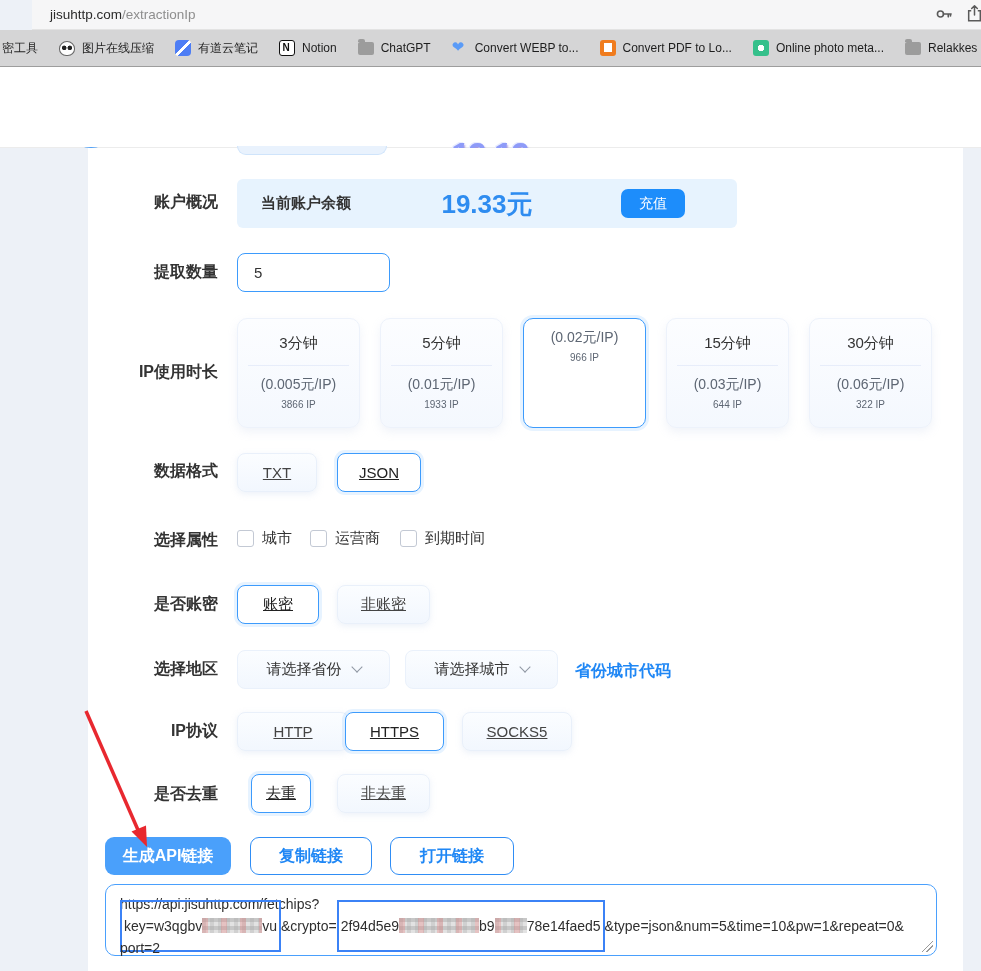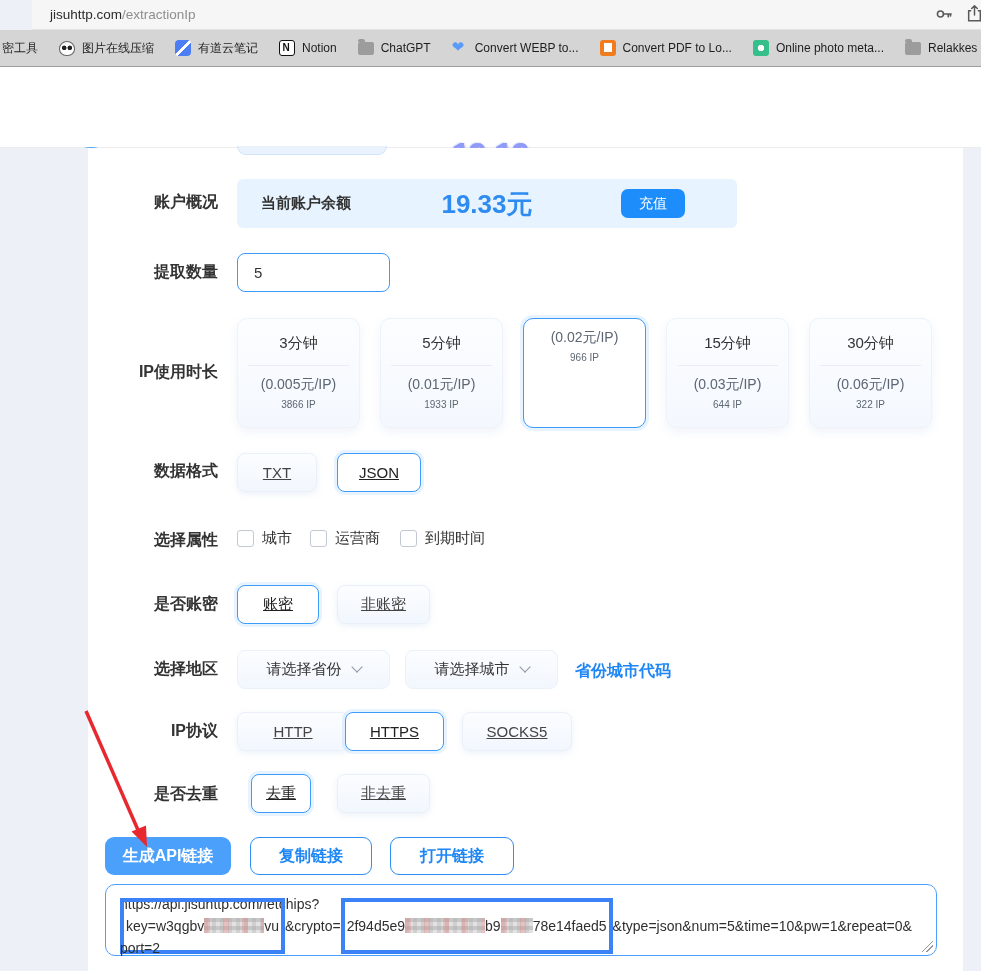--- a/index.html
+++ b/index.html
@@ -108,21 +108,21 @@
   .region-link { position:absolute; left:575px; top:661px; font-size:16px; font-weight:600; color:#1f87f5; cursor:pointer; }
 
   .btn { position:absolute; top:837px; height:38px; border-radius:9px; font-size:16px; font-weight:600;
     display:flex; align-items:center; justify-content:center; cursor:pointer; }
   .btn-primary { background:#4aa0fb; color:#fff; border:none; }
   .btn-outline { background:#fff; color:#1f87f5; border:1px solid #2f8df5; }
 
   .api-box { position:absolute; left:105px; top:884px; width:832px; height:72px;
     border:1px solid #4aa0fd; border-radius:10px; background:#fff;
     padding:8px 14px; font-size:14px; line-height:22px; color:#2f2f2f; cursor:text; }
-  .redbox { border:4px solid #3b82f6; padding:16px 2px; }
+  .redbox { border:2px solid #3b82f6; padding:16px 2px; }
   .mosaic { display:inline-block; height:15px; vertical-align:-2px;
     background:
       repeating-linear-gradient(90deg, rgba(235,120,120,.30) 0 6px, rgba(0,0,0,0) 6px 19px),
       conic-gradient(#c7c7c7 0 25%, #e2e2e2 0 50%, #d0d0d0 0 75%, #bdbdbd 0);
     background-size:auto, 8px 8px; }
   .resize-handle { position:absolute; right:3px; bottom:3px; width:11px; height:11px;
     background:linear-gradient(135deg, transparent 0 46%, #9a9a9a 46% 54%, transparent 54% 68%, #9a9a9a 68% 76%, transparent 76%); }
 
   .annotation-svg { position:absolute; left:0; top:0; pointer-events:none; z-index:40; }
 </style>

